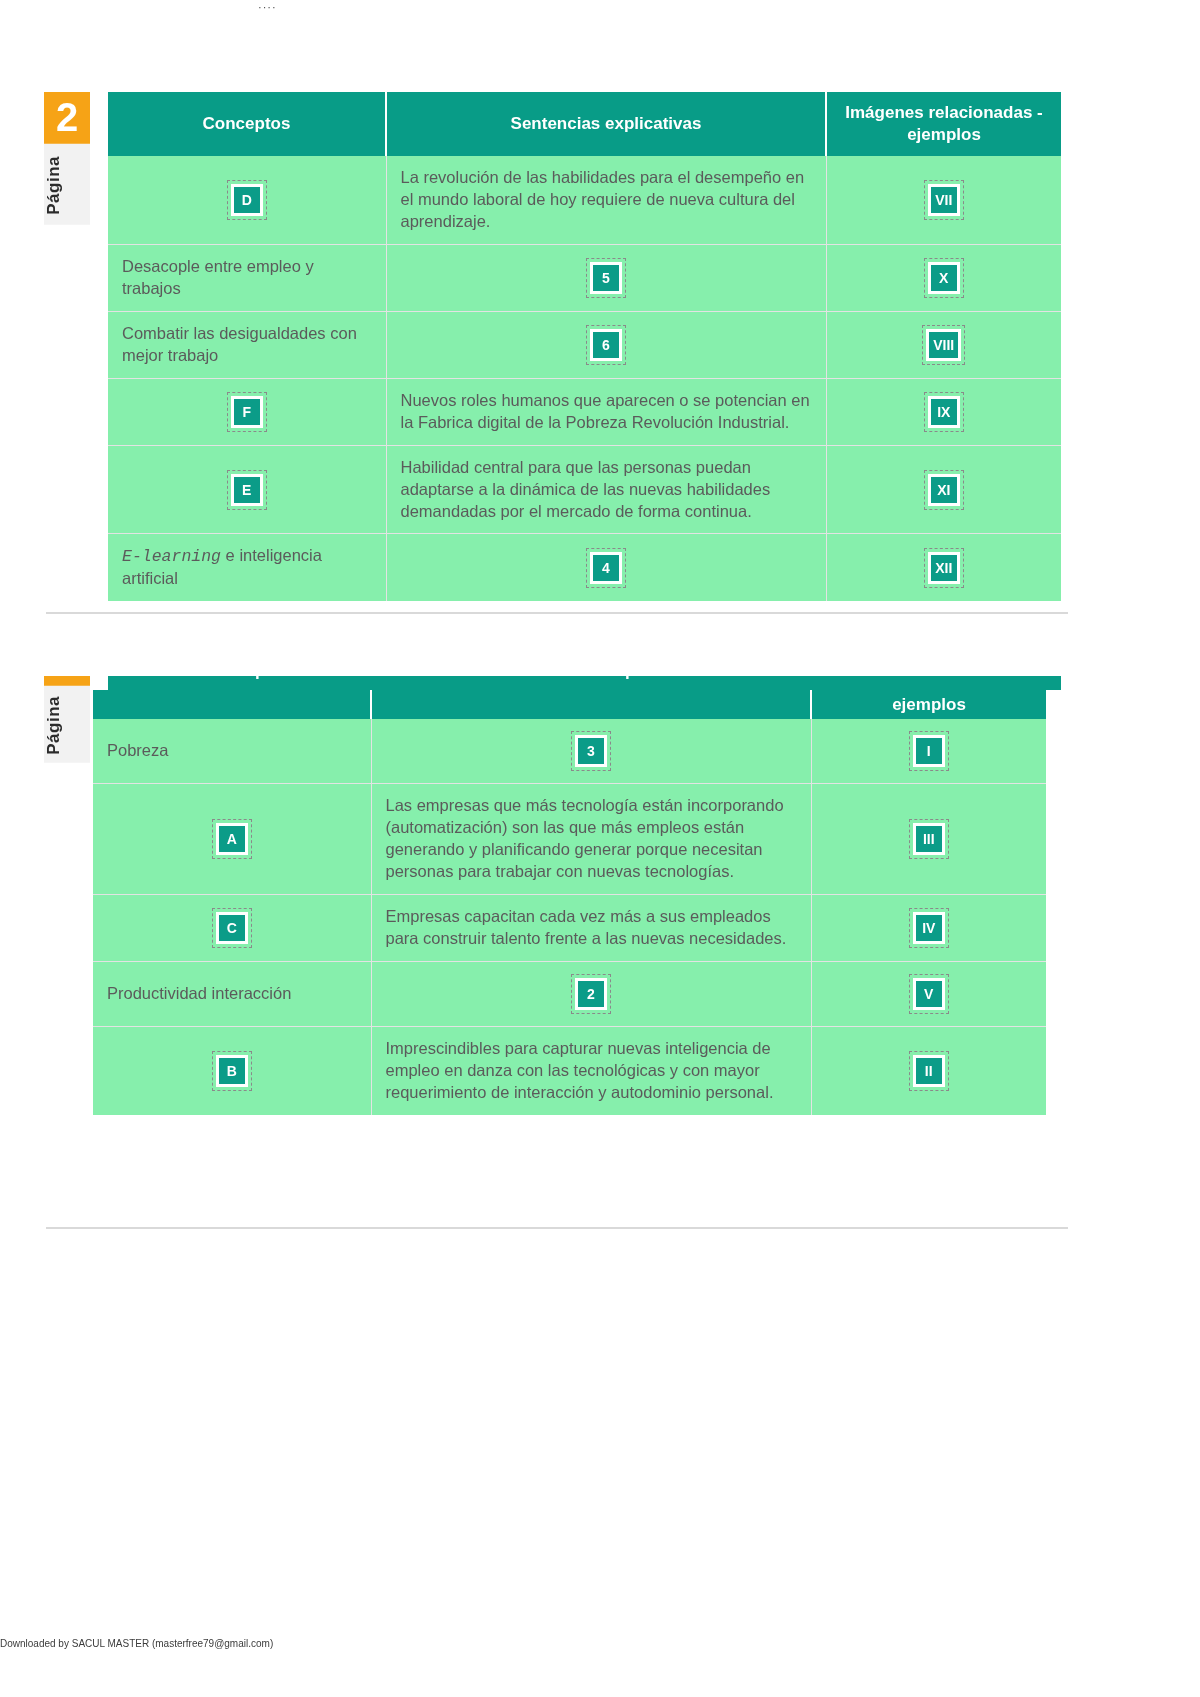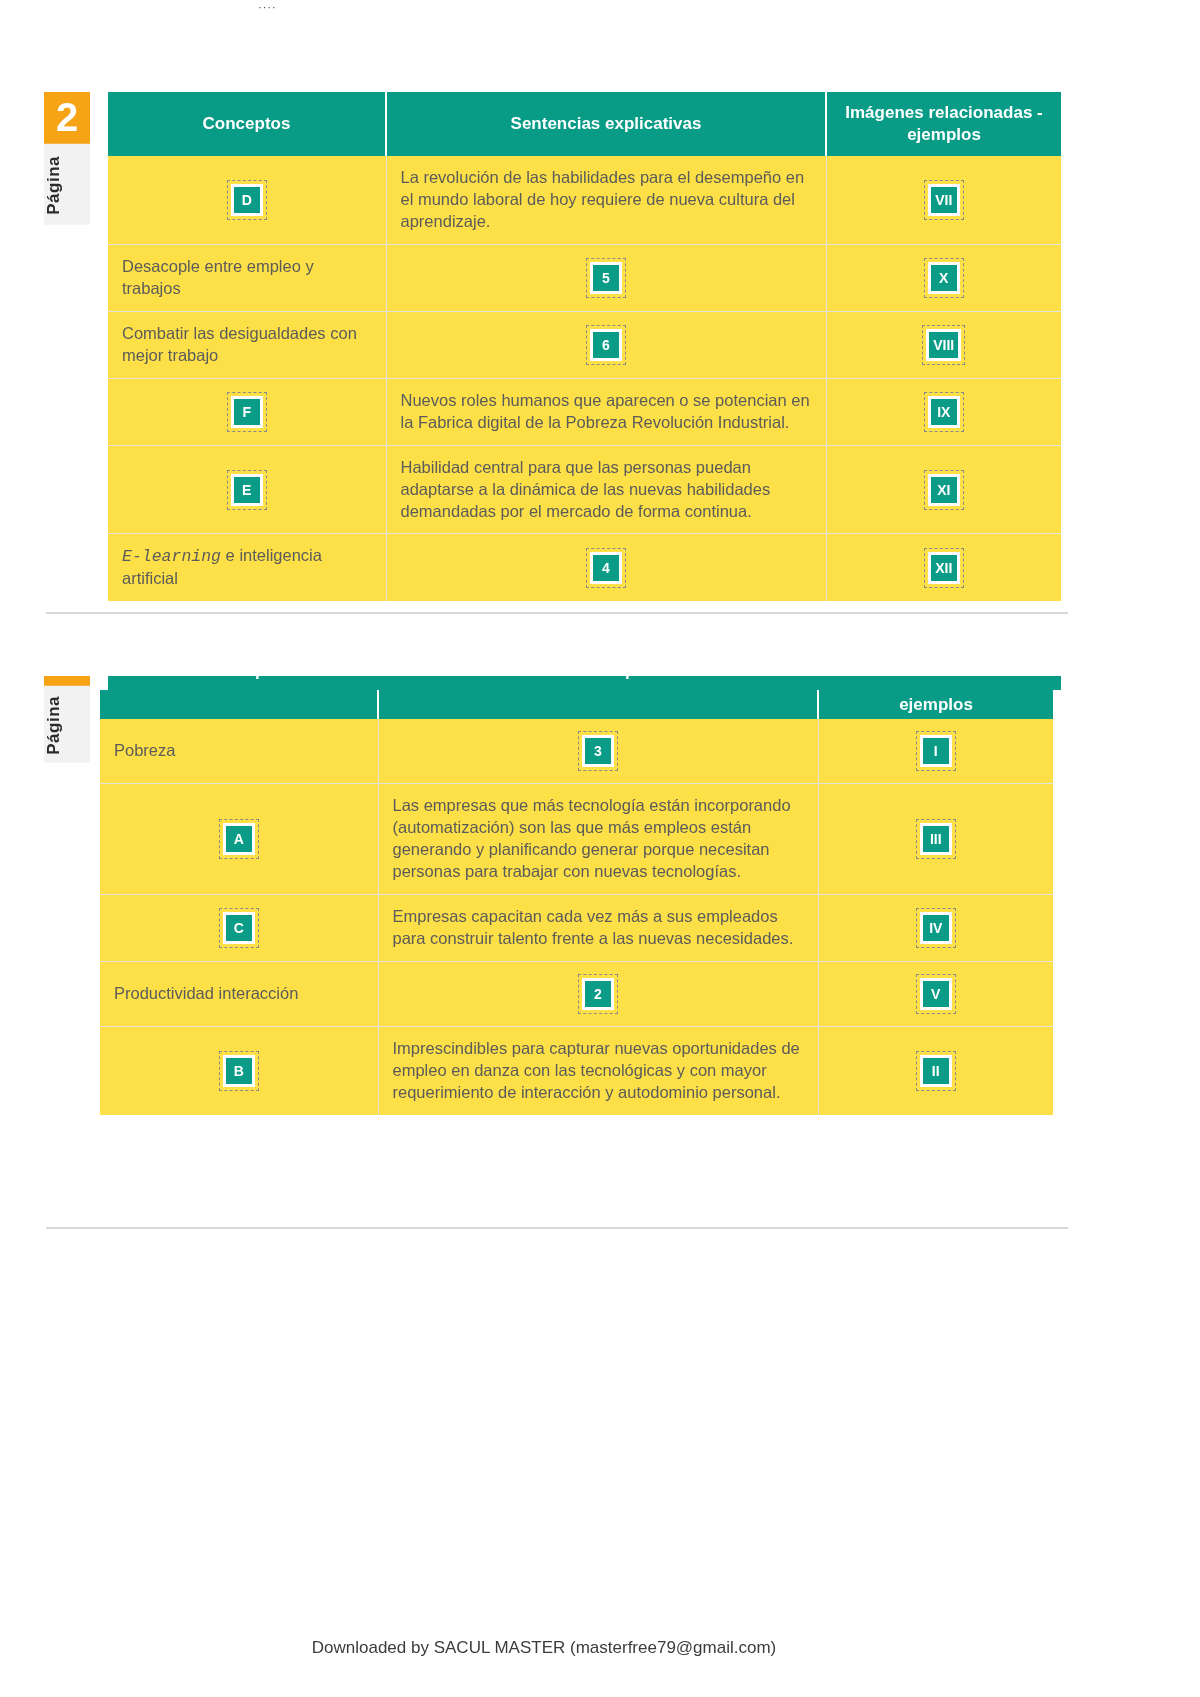--- a/index.html
+++ b/index.html
@@ -47,21 +47,21 @@
     background:#089C87;color:#ffffff;
     font-size:17px;font-weight:bold;text-align:center;
     padding:10px 6px;line-height:1.25;
     border-left:2px solid #ffffff;border-right:2px solid #ffffff;
     vertical-align:middle;
   }
   .tbl th:first-child{border-left:none}
   .tbl th:last-child{border-right:none}
 
   .tbl td{
-    background:#fde047;color:#5b5b5b;
+    background:#86efac;color:#5b5b5b;
     font-size:16.5px;line-height:1.33;
     padding:11px 14px;vertical-align:middle;
     border-bottom:1px solid #E3E3E3;
     border-left:1px solid #E3E3E3;
   }
   .tbl td:first-child{border-left:none}
   .tbl tr:last-child td{border-bottom:none}
   .cell-center{text-align:center;padding-left:4px;padding-right:4px;}
   .it{font-style:italic;font-family:Liberation Mono, monospace;}
 
@@ -87,22 +87,22 @@
   
   .clip-head{position:absolute;overflow:hidden;}
 
   .ghost-head{
     position:absolute;left:0;top:0;
     color:#ffffff;font-size:17px;font-weight:bold;
     white-space:nowrap;
   }
 
   .footer{
-    position:absolute;left:0;top:1638px;width:1088px;text-align:center;
-    color:#3c3c3c;font-size:17px;
+    position:absolute;left:0;top:1638px;width:1088px;
+    color:#3c3c3c;font-size:10px;
   }
 </style>
 </head>
 <body>
 
 <div class="page">
 
   <div class="top-artifact">····</div>
 
   <div class="block" style="left:44px;top:92px;">
@@ -220,21 +220,21 @@
     </div>
 
     <div class="clip-head" style="left:64px;top:0;width:953px;height:14px;">
       <div style="position:relative;width:953px;height:46px;top:-28px;background:#089C87;">
         <div class="ghost-head" style="left:0;top:0;width:278px;text-align:center;line-height:46px;">Conceptos</div>
         <div class="ghost-head" style="left:280px;top:0;width:438px;text-align:center;line-height:46px;">Sentencias explicativas</div>
         <div class="ghost-head" style="left:720px;top:0;width:233px;text-align:center;line-height:46px;">relacionadas</div>
       </div>
     </div>
 
-    <table class="tbl" style="position:absolute;left:56px;top:14px;width:953px;">
+    <table class="tbl" style="position:absolute;left:49px;top:14px;width:953px;">
       <colgroup>
           <col class="c1">
           <col class="c2">
           <col class="c3">
         </colgroup>
       <thead>
         <tr>
           <th style="height:20px;padding:4px 6px;"></th>
           <th style="height:20px;padding:4px 6px;"></th>
           <th style="height:20px;padding:4px 6px;">ejemplos</th>
@@ -292,21 +292,21 @@
               <span class="badge">V</span>
             </span>
           </td>
         </tr>
         <tr>
           <td class="cell-center">
             <span class="badge-wrap">
               <span class="badge">B</span>
             </span>
           </td>
-          <td>Imprescindibles para capturar nuevas oportunidades de empleo en danza con las tecnológicas y con mayor requerimiento de interacción y autodominio personal.</td>
+          <td>Imprescindibles para capturar nuevas inteligencia de empleo en danza con las tecnológicas y con mayor requerimiento de interacción y autodominio personal.</td>
           <td class="cell-center">
             <span class="badge-wrap">
               <span class="badge">II</span>
             </span>
           </td>
         </tr>
       </tbody>
     </table>
   </div>
 

